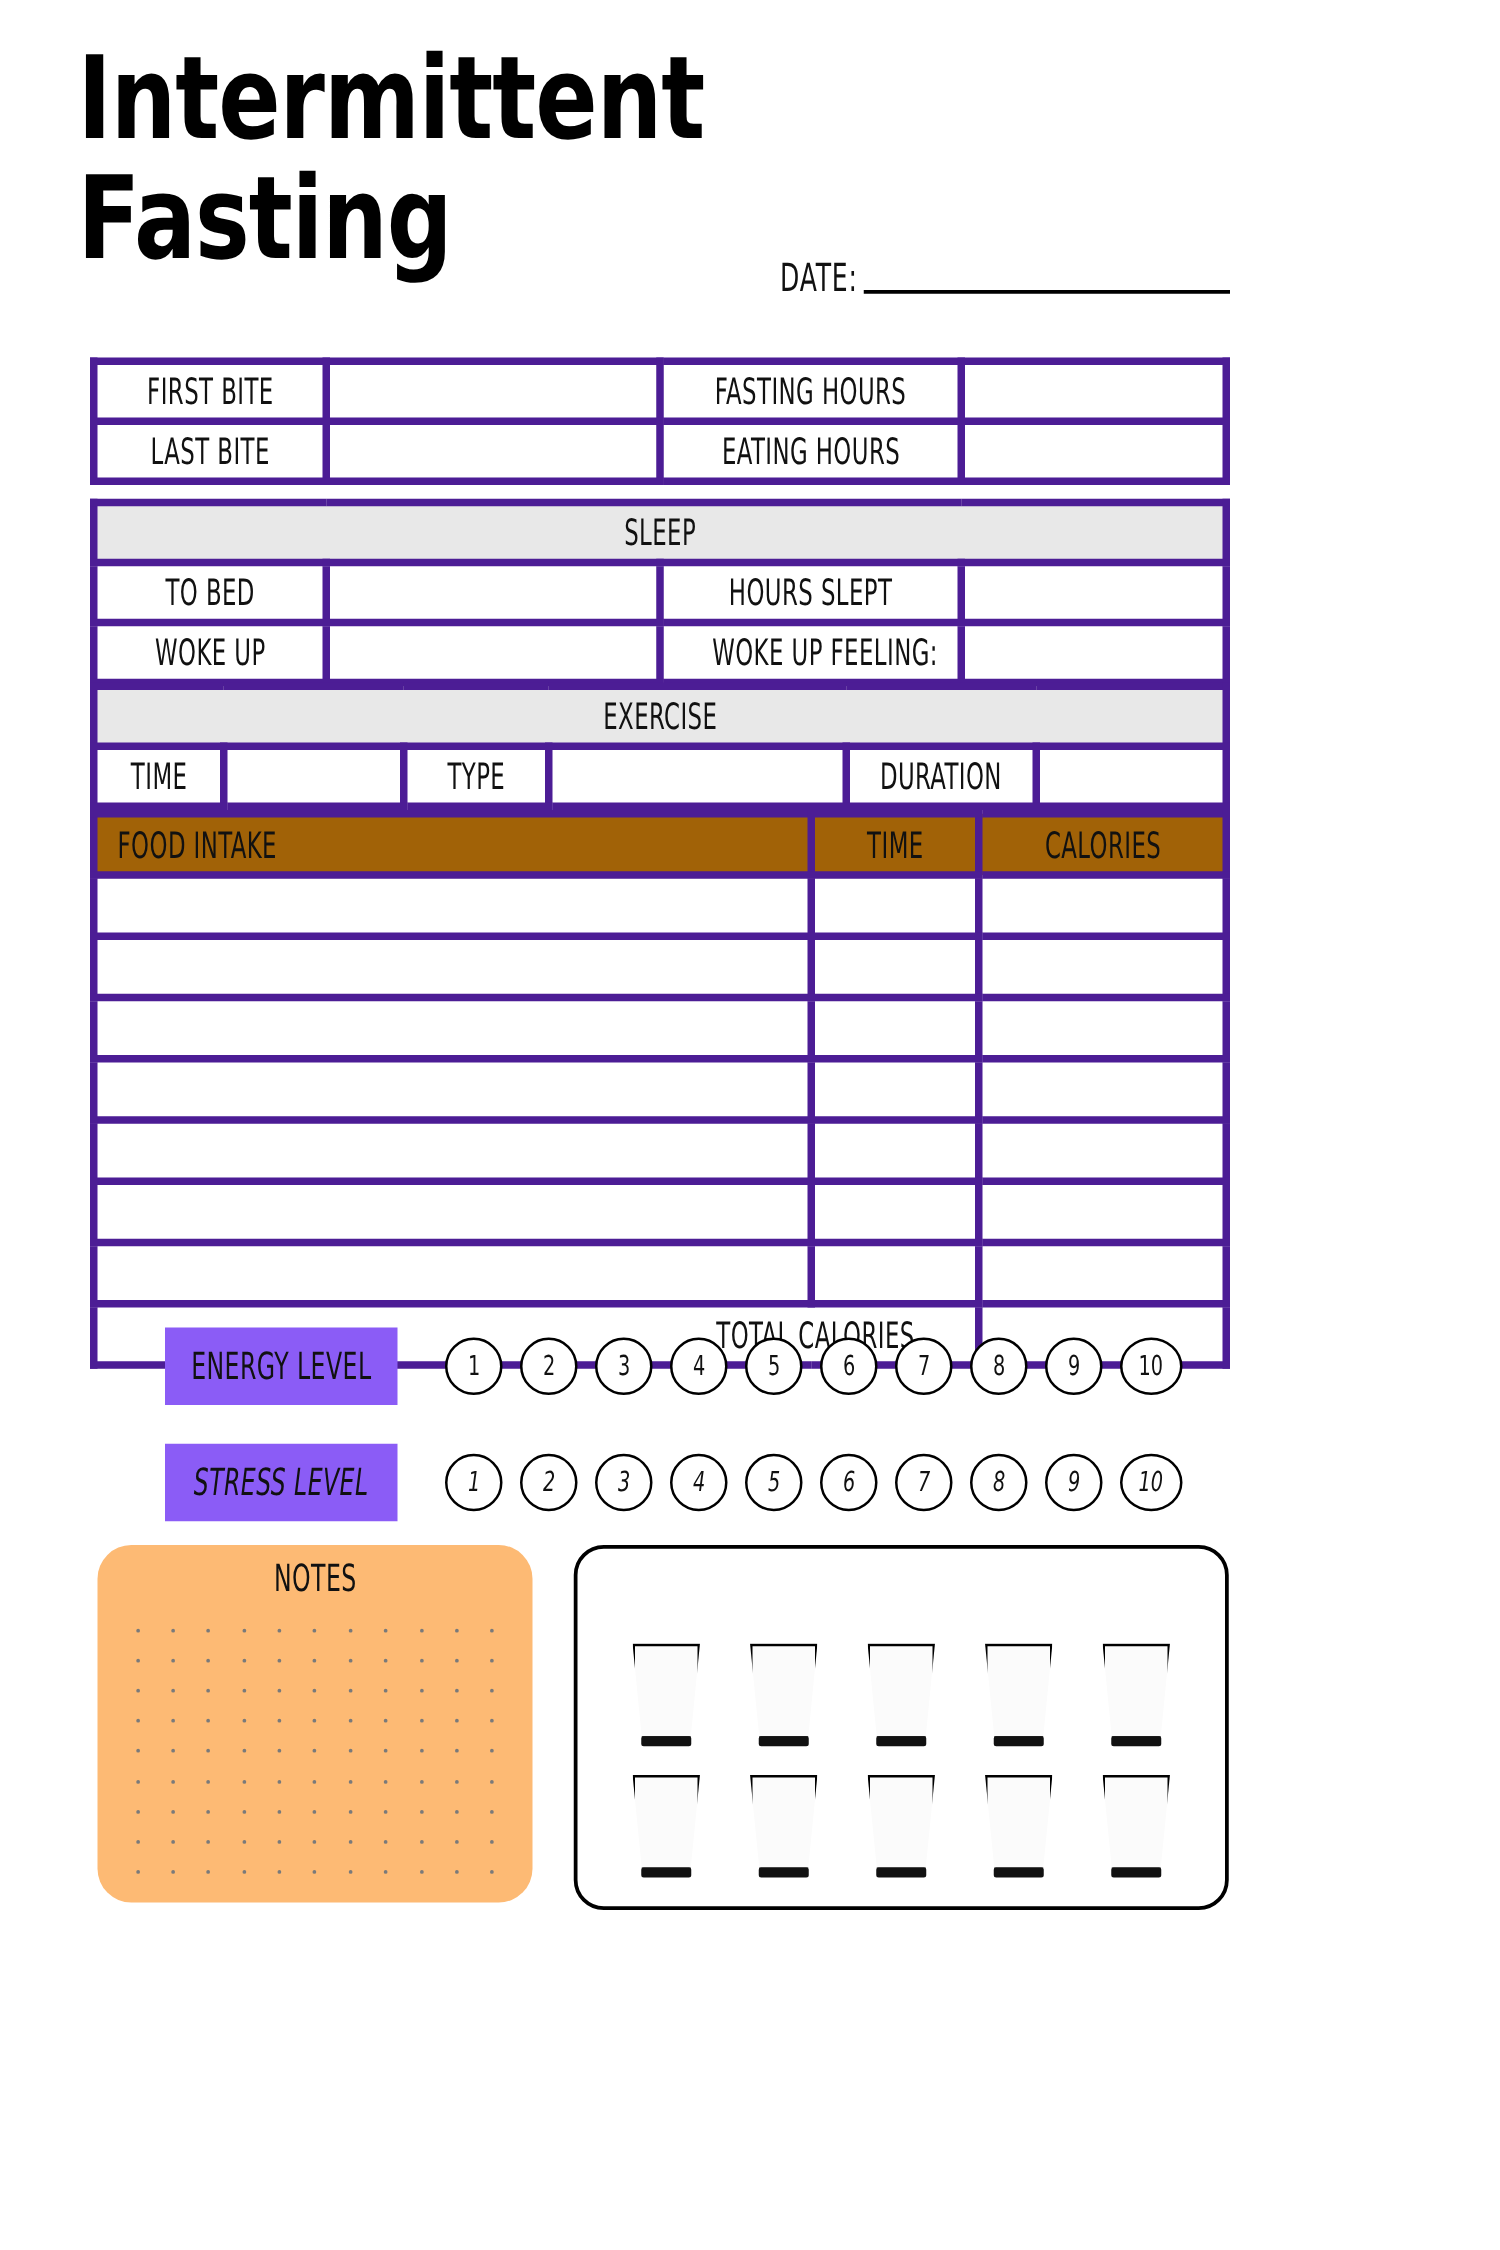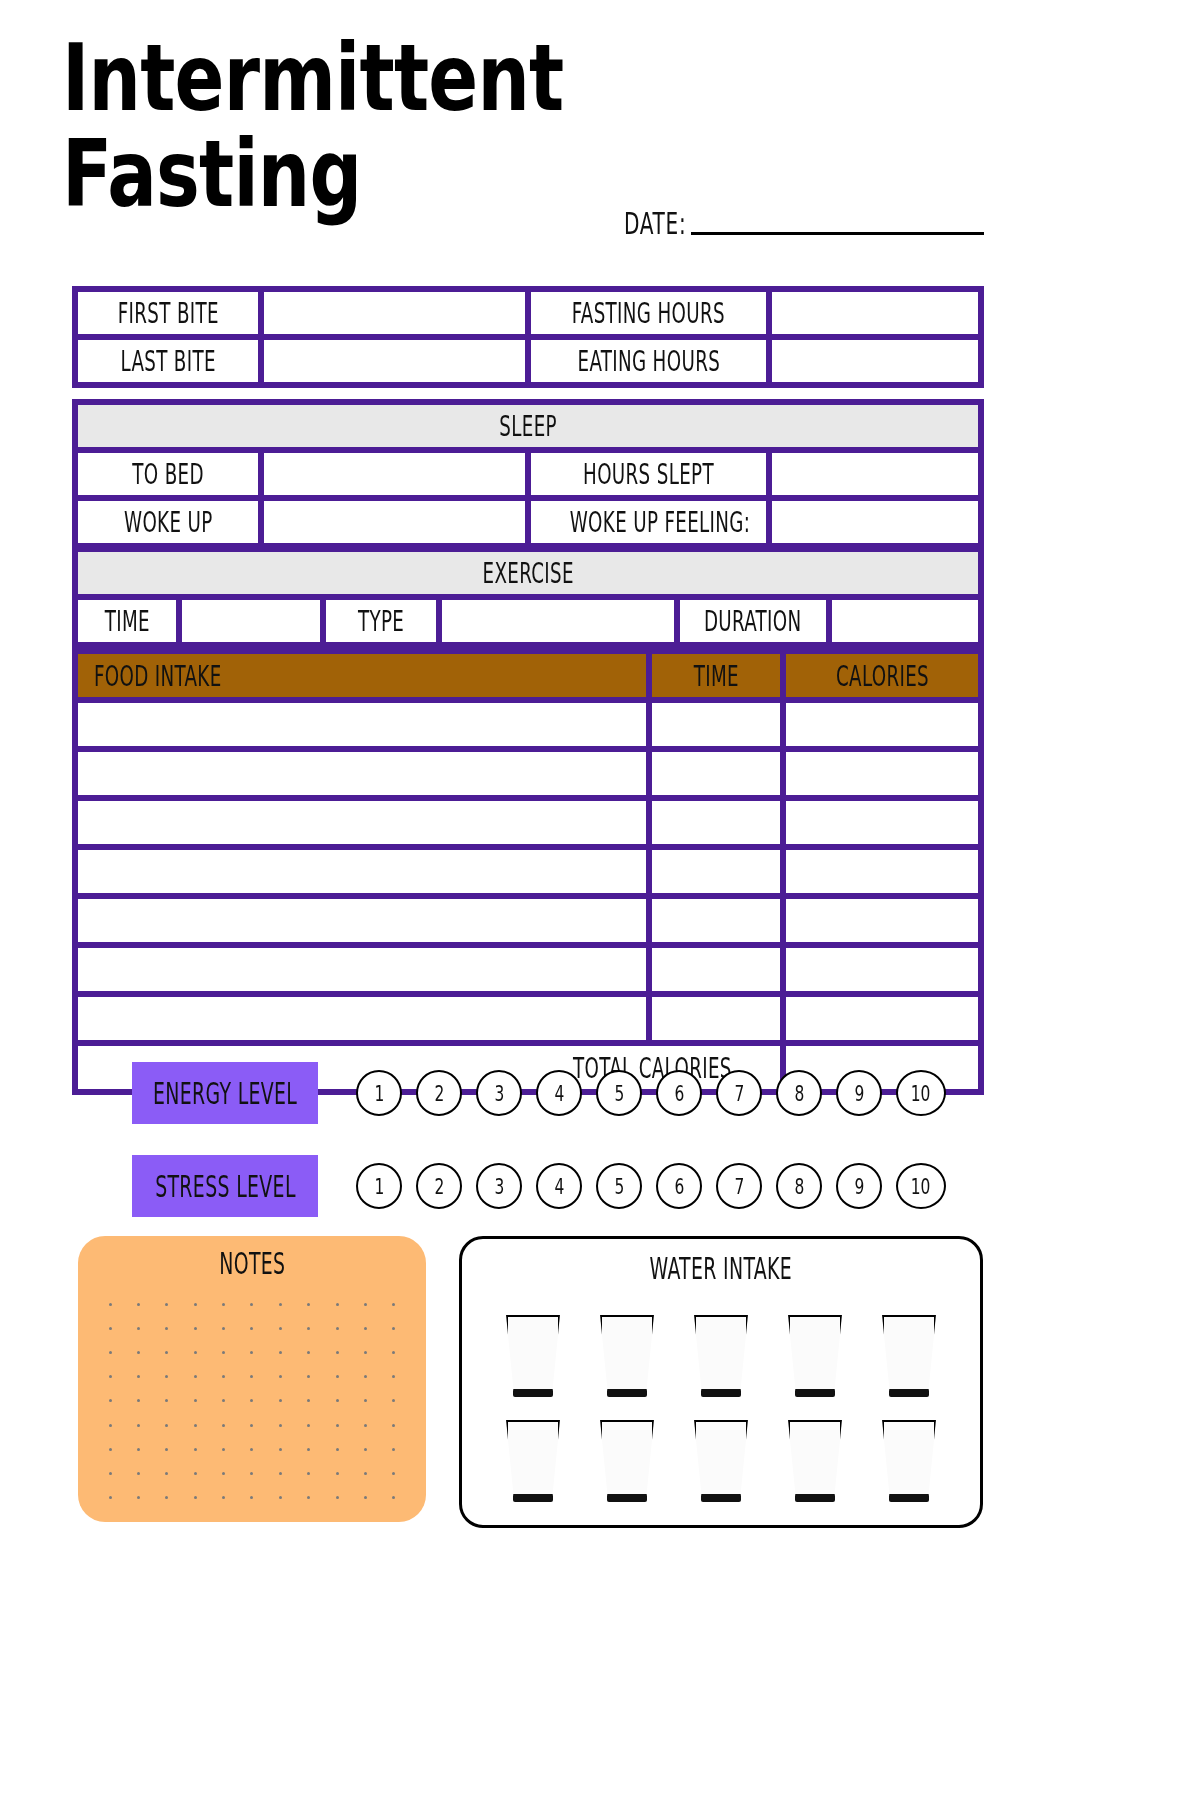--- a/index.html
+++ b/index.html
@@ -115,21 +115,21 @@
 
   .food-row td { height: 43px; }
 
   
   .rating-row {
     position: absolute;
     display: flex;
     align-items: center;
   }
   #energy-row { left: 132px; top: 1062px; }
-  #stress-row { left: 132px; top: 1155px; }
+  #stress-row { left: 132px; top: 1155px; font-style: italic; }
 
   .rating-label {
     width: 186px;
     height: 62px;
     background: #8b5cf6;
     display: flex;
     align-items: center;
     justify-content: center;
   }
   .rating-label .hf { font-size: 30px; }
@@ -565,23 +565,20 @@
         <div class="dot"></div>
         <div class="dot"></div>
         <div class="dot"></div>
         <div class="dot"></div>
         <div class="dot"></div>
         <div class="dot"></div>
       </div>
   </div>
 
   <div id="water-box">
-    <div id="water-title">
-      <span class="hf">WATER INTAKE</span>
-    </div>
     <div class="glass-grid" id="glass-grid">
         <div class="glass-cell">
           <div class="glass">
             <div class="body"></div>
             <div class="base"></div>
           </div>
         </div>
         <div class="glass-cell">
           <div class="glass">
             <div class="body"></div>

